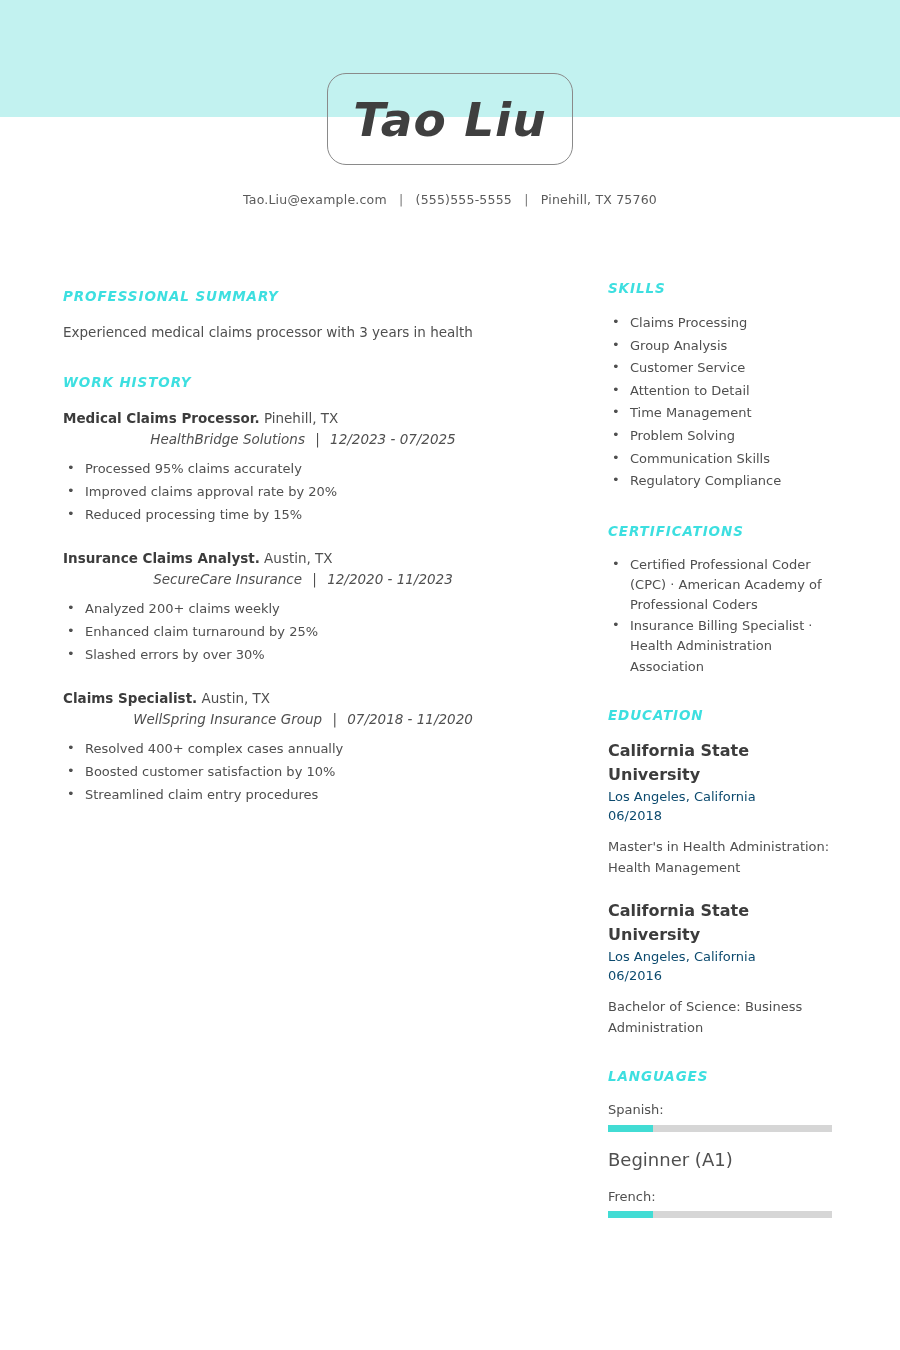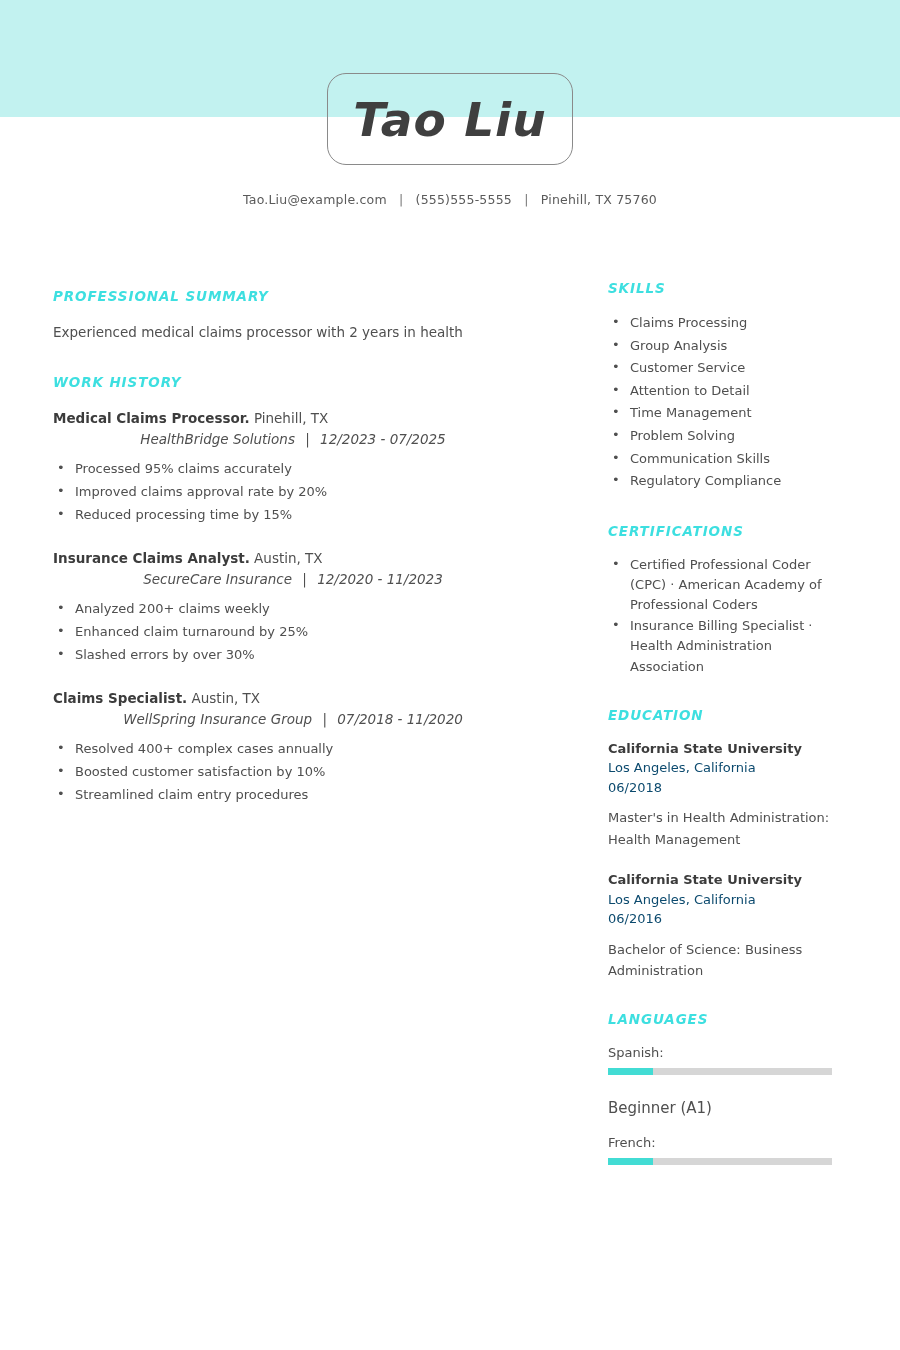--- a/index.html
+++ b/index.html
@@ -82,21 +82,21 @@
     letter-spacing: 0.2px;
   }
   .contact .sep {
     display: inline-block;
     padding: 0 8px;
     color: #777;
   }
 
   .col-left {
     position: absolute;
-    left: 53px;
+    left: 63px;
     top: 288px;
     width: 480px;
   }
   .col-right {
     position: absolute;
     left: 608px;
     top: 280px;
     width: 232px;
   }
 
@@ -170,21 +170,21 @@
     line-height: 1.74;
   }
   ul.certs li {
     font-size: 13px;
     line-height: 1.55;
     margin-bottom: 1px;
   }
 
   .edu-entry { margin-bottom: 20px; }
   .edu-school {
-    font-size: 13px;
+    font-size: 16px;
     font-weight: bold;
     color: #3c3c3c;
     line-height: 1.5;
   }
   .edu-place, .edu-date {
     font-size: 13px;
     color: #0c4a6e;
     line-height: 1.5;
   }
   .edu-degree {
@@ -207,24 +207,24 @@
     background: #d6d6d6;
     position: relative;
     overflow: hidden;
   }
   .lang-fill {
     position: absolute;
     left: 0; top: 0; bottom: 0;
     background: #42dcd4;
   }
   .lang-level {
-    font-size: 15px;
-    color: #4f4f4f;
-    line-height: 1.5;
-    margin-top: 22px;
+    font-size: 18px;
+    color: #4f4f4f;
+    line-height: 1.5;
+    margin-top: 14px;
   }
 </style>
 </head>
 <body>
 
 <div class="page">
 
   <div class="header-band"></div>
   <div class="name-box-inner-top"></div>
   <div class="name-box-inner-bot"></div>
@@ -238,21 +238,21 @@
     <span class="sep">|</span>
     <span>(555)555-5555</span>
     <span class="sep">|</span>
     <span>Pinehill, TX 75760</span>
   </div>
 
   <div class="col-left">
 
     <div class="sec-block">
       <div class="sec-title">PROFESSIONAL SUMMARY</div>
-      <p class="summary-text">Experienced medical claims processor with 2 years in health</p>
+      <p class="summary-text">Experienced medical claims processor with 3 years in health</p>
     </div>
 
     <div>
       <div class="sec-title">WORK HISTORY</div>
 
       <div class="job">
         <div class="job-line1">
           <span class="job-title">Medical Claims Processor.</span>
           <span class="job-loc">Pinehill, TX</span>
         </div>

